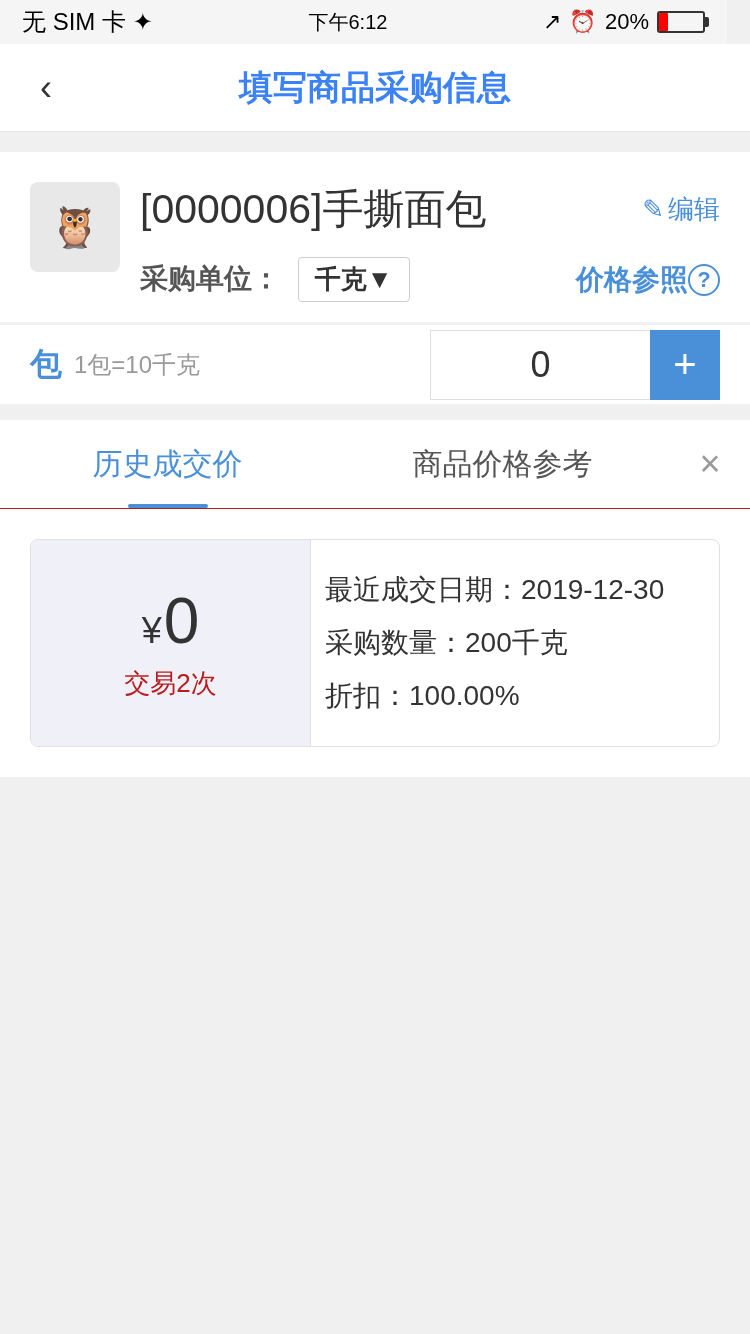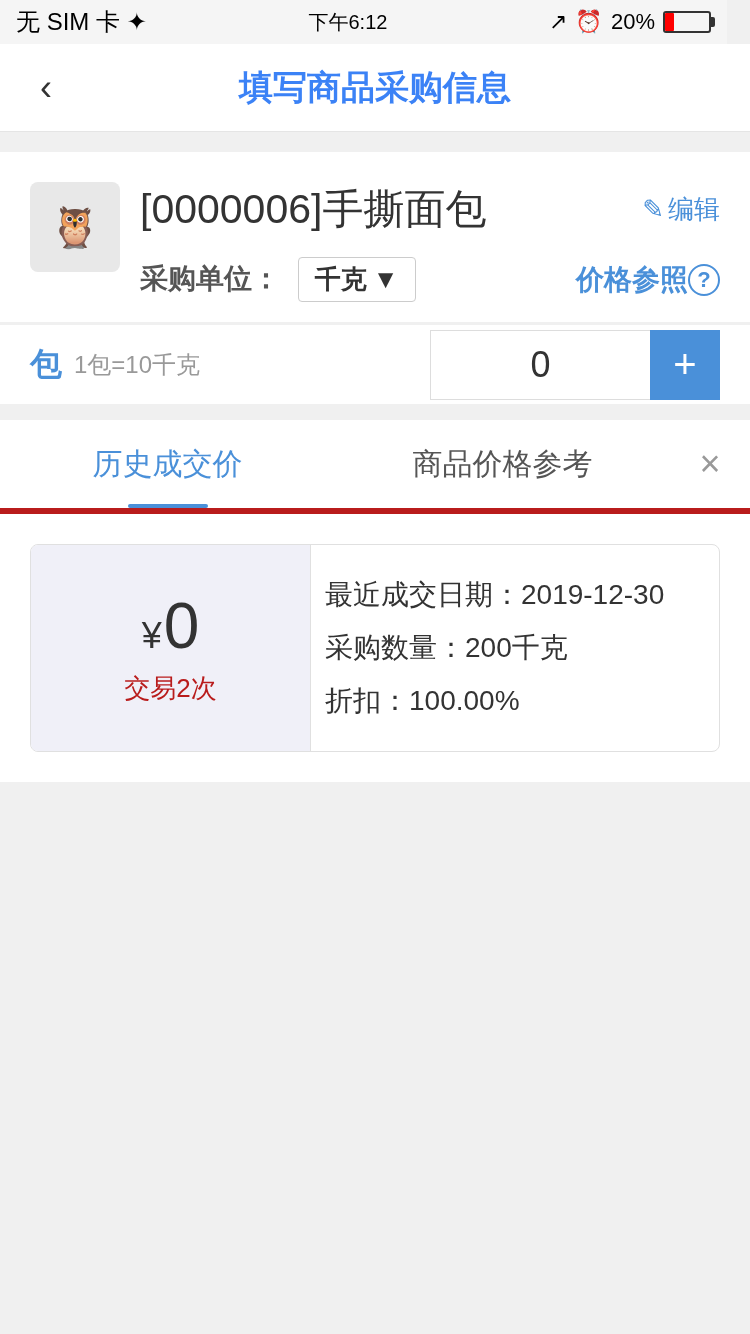--- a/index.html
+++ b/index.html
@@ -13,21 +13,21 @@
     }
 
     
     .status-bar {
       width: 727px;
       height: 44px;
       background: #f5f5f5;
       display: flex;
       align-items: center;
       justify-content: space-between;
-      padding: 0 16px;
+      padding: 0 22px;
       font-size: 24px;
       color: #000;
     }
     .status-left { display: flex; align-items: center; gap: 8px; }
     .status-center { font-size: 20px; font-weight: 500; }
     .status-right { display: flex; align-items: center; gap: 8px; font-size: 22px; }
     .battery {
       width: 48px;
       height: 22px;
       border: 2px solid #333;
@@ -139,21 +139,20 @@
     }
     .unit-select {
       border: 1px solid #ccc;
       border-radius: 4px;
       padding: 4px 16px;
       font-size: 26px;
       color: #333;
       background: #fff;
       display: inline-flex;
       align-items: center;
-      gap: 6px;
       margin-left: 10px;
     }
     .price-ref {
       font-size: 28px;
       color: #4a90d9;
       display: flex;
       align-items: center;
       gap: 0;
       cursor: pointer;
     }
@@ -229,21 +228,21 @@
       height: 16px;
       background: #f0f0f0;
     }
 
     
     .tab-bar {
       background: #fff;
       display: flex;
       align-items: stretch;
       position: relative;
-      border-bottom: 6px solid #b91c1c;
+      border-bottom: 1px solid #b91c1c;
     }
     .tab-item {
       flex: 1;
       height: 88px;
       display: flex;
       flex-direction: column;
       align-items: center;
       justify-content: center;
       font-size: 30px;
       cursor: pointer;

